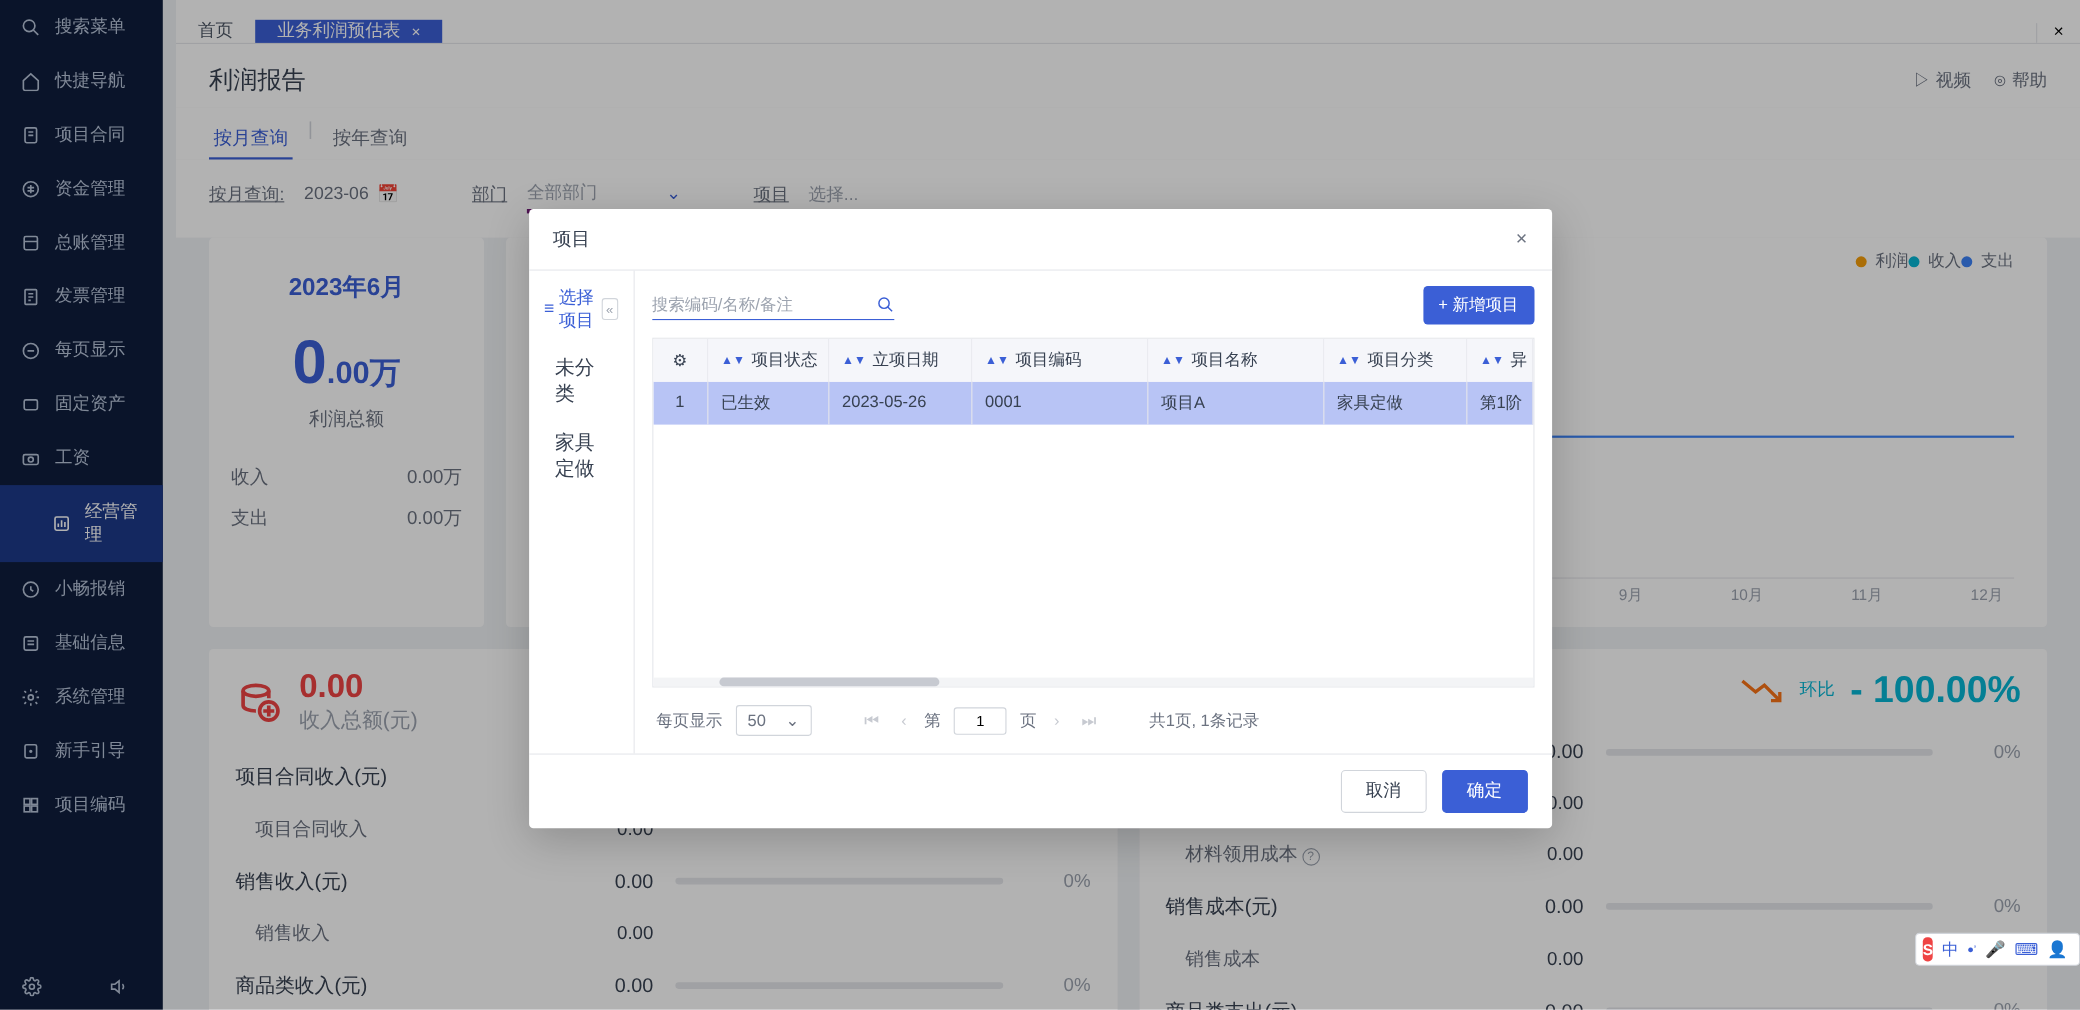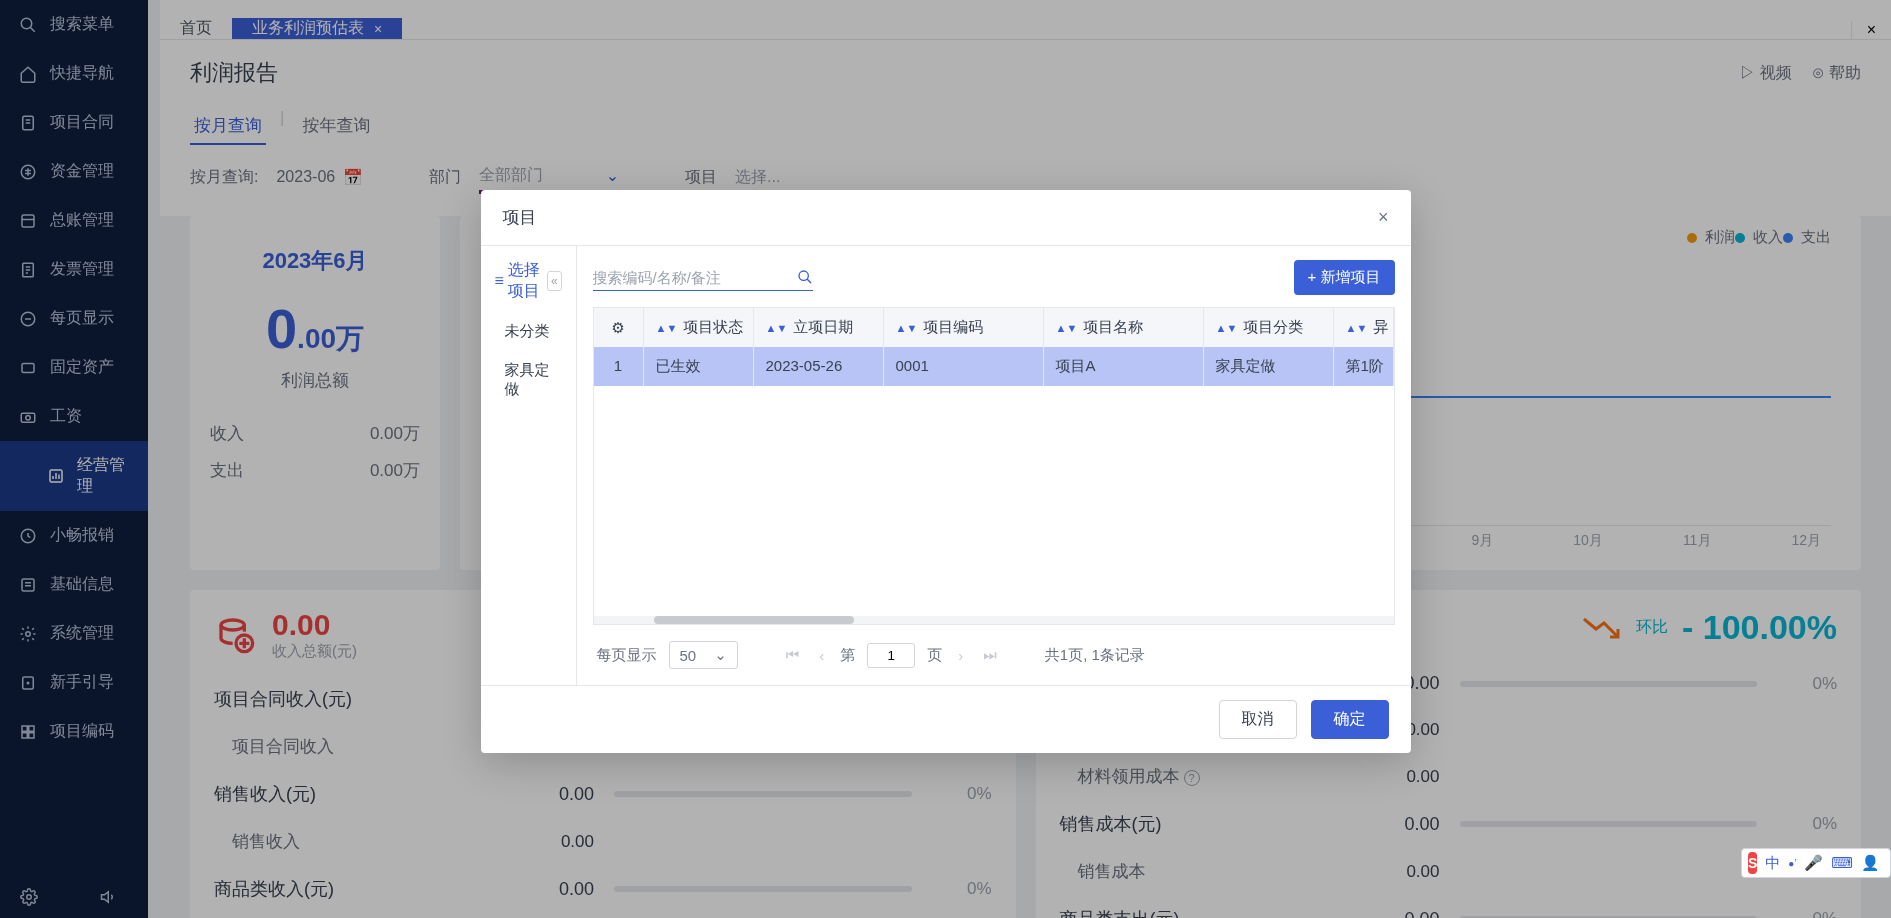--- a/index.html
+++ b/index.html
@@ -28,21 +28,21 @@
 .header-links { display: flex; gap: 20px; font-size: 16px; color: #6b7280; }
 
 
 .query-tabs { display: flex; gap: 14px; padding: 10px 30px 0; background: #fff; font-size: 17px; }
 .qtab { padding: 6px 4px; color: #6b7280; cursor: pointer; }
 .qtab.active { color: #3b5fd6; border-bottom: 2px solid #3b5fd6; }
 .qdiv { color: #d1d5db; }
 
 
 .filter-row { display: flex; align-items: center; gap: 18px; padding: 16px 30px 22px; background: #fff; font-size: 16px; color: #6b7280; }
-.filter-label { color: #6b7280; }
+.filter-label { color: #6b7280; text-decoration: underline; }
 .date-field { display: flex; align-items: center; gap: 8px; border-bottom: 1px solid transparent; }
 .select-field { border-bottom: 4px solid #701a75; display: flex; align-items: center; min-width: 140px; padding: 4px 0; }
 .select-field .val { color: #9ca3af; flex: 1; }
 .select-down { color: #3b5fd6; }
 .input-field { border-bottom: 1px solid #d1d5db; min-width: 140px; padding: 4px 0; color: #9ca3af; }
 
 
 .content { padding: 0 30px 30px; display: flex; flex-direction: column; gap: 20px; }
 .row1 { display: flex; gap: 20px; }
 .summary-card { width: 250px; background: #fff; border-radius: 4px; padding: 30px 20px; text-align: center; }
@@ -64,21 +64,21 @@
 .x-axis { display: flex; margin-left: 60px; font-size: 14px; color: #9ca3af; margin-top: 6px; justify-content: flex-end; gap: 80px; padding-right: 10px; }
 
 
 .row2 { display: flex; gap: 20px; }
 .rev-card { flex: 1; background: #fff; border-radius: 4px; padding: 18px 24px; }
 .rev-head { display: flex; align-items: center; gap: 14px; margin-bottom: 14px; }
 .rev-icon { width: 44px; height: 44px; border-radius: 4px; display: flex; align-items: center; justify-content: center; font-size: 28px; }
 .rev-icon.red { color: #ef4444; }
 .rev-val { font-size: 30px; font-weight: bold; }
 .rev-val.red { color: #ef4444; }
-.rev-sub { font-size: 15px; color: #9ca3af; }
+.rev-sub { font-size: 19px; color: #9ca3af; }
 .trend { display: flex; align-items: center; gap: 14px; font-size: 28px; }
 .trend-label { font-size: 16px; color: #06b6d4; }
 .trend-val { color: #06b6d4; font-weight: bold; font-size: 34px; }
 .trend-icon { width: 40px; color: #f97316; }
 
 .rev-line { display: flex; justify-content: space-between; align-items: center; padding: 12px 0; font-size: 17px; color: #374151; }
 .rev-line .name { flex: 0 0 260px; }
 .rev-line .num { width: 120px; text-align: right; color: #374151; }
 .rev-line .bar { flex: 1; margin: 0 20px; height: 6px; background: #e5e7eb; border-radius: 3px; }
 .rev-line .pct { width: 60px; text-align: right; color: #9ca3af; }
@@ -89,21 +89,21 @@
 
 
 .overlay { position: absolute; inset: 0; background: rgba(0,0,0,0.30); display: flex; align-items: flex-start; justify-content: center; }
 .modal { width: 930px; background: #fff; border-radius: 4px; margin-top: 190px; box-shadow: 0 10px 40px rgba(0,0,0,0.2); display: flex; flex-direction: column; }
 .modal-header { display: flex; justify-content: space-between; align-items: center; padding: 16px 22px; border-bottom: 1px solid #e5e7eb; font-size: 17px; color: #374151; }
 .modal-close { cursor: pointer; color: #6b7280; font-size: 18px; }
 .modal-body { display: flex; min-height: 340px; }
 .modal-side { width: 170px; border-right: 1px solid #e5e7eb; padding: 14px 0; }
 .side-head { display: flex; justify-content: space-between; align-items: center; padding: 0 14px 10px; color: #3b5fd6; font-size: 16px; }
 .side-head .collapse { border: 1px solid #d1d5db; border-radius: 3px; width: 20px; height: 20px; display:flex; align-items:center; justify-content:center; color:#9ca3af; font-size:12px; }
-.side-item { padding: 10px 24px; font-size: 15px; color: #374151; cursor: pointer; }
+.side-item { padding: 10px 24px; font-size: 18px; color: #374151; cursor: pointer; }
 .modal-main { flex: 1; padding: 14px 16px 8px; display: flex; flex-direction: column; }
 .modal-toolbar { display: flex; align-items: center; gap: 12px; margin-bottom: 12px; }
 .search-box { flex: 0 0 220px; border-bottom: 1px solid #3b5fd6; display: flex; align-items: center; padding: 4px 0; }
 .search-box input { border: none; outline: none; flex: 1; font-size: 15px; color: #374151; }
 .search-box input::placeholder { color: #9ca3af; }
 .search-btn { color: #3b5fd6; font-size: 16px; }
 .toolbar-spacer { flex: 1; }
 .add-btn { background: #3b5fd6; color: #fff; border: none; border-radius: 4px; padding: 8px 14px; font-size: 15px; cursor: pointer; }
 
 .table { border: 1px solid #e5e7eb; overflow-x: auto; }

